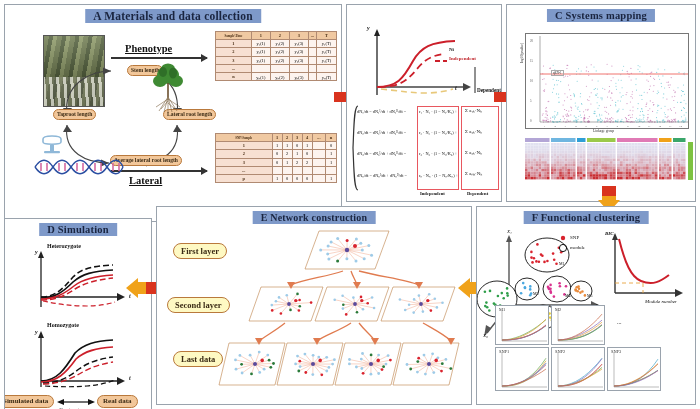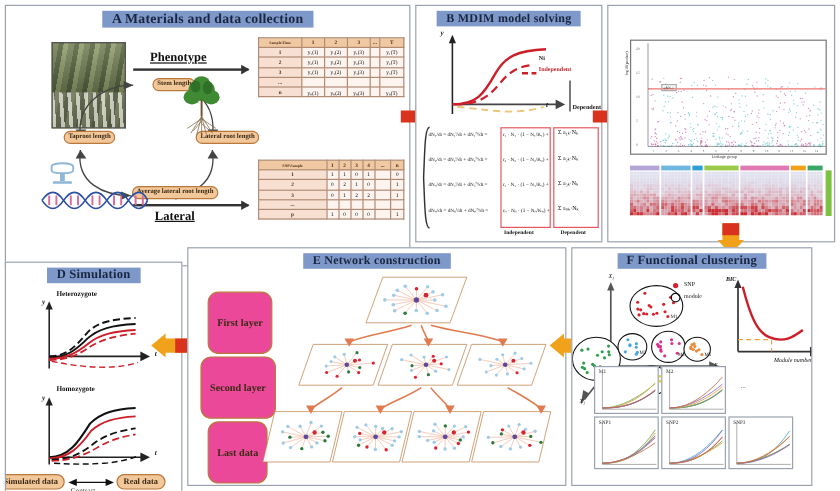--- a/index.html
+++ b/index.html
@@ -12,21 +12,21 @@
   }
   .figure { position:absolute; inset:0; }
 
   
   .panel { position:absolute; border:1px solid #9aa3ad; background:#fff; overflow:hidden; }
   #panelA { left:4px;  top:4px;   width:338px; height:218px; }
   #panelB { left:346px;top:4px;   width:156px; height:198px; }
   #panelC { left:506px;top:4px;   width:190px; height:198px; }
   #panelD { left:4px;  top:206px; width:148px; height:199px;margin-top:12px; }
   #panelE { left:156px;top:206px; width:316px; height:199px; }
-  #panelF { left:476px;top:206px; width:201px; height:199px;font-family:Liberation Serif, serif; }
+  #panelF { left:476px;top:206px; width:220px; height:199px;font-family:Liberation Serif, serif; }
 
   .panel-title {
     position:absolute; left:50%; transform:translateX(-50%);
     top:4px;
     background:#7e99c9;
     color:#1a2540;
     font-weight:bold;
     white-space:nowrap;
     padding:1px 8px;
     letter-spacing:.2px;
@@ -87,22 +87,22 @@
 
   
   .chartbox { position:absolute; border:.8px solid #777; background:#fff; }
   .axlabel { position:absolute; font-size:3.6px; color:#333; white-space:nowrap; }
 
   
   .dlabel { position:absolute; font-size:6px; font-weight:bold; color:#111; }
 
   
   .layerLabel {
-    position:absolute; background:#ec4899; border:1px solid #b9793c; border-radius:9px;
-    font-size:8.5px; font-weight:bold; color:#3a2a14; padding:20px 7px; white-space:nowrap;
+    position:absolute; background:#fef9c3; border:1px solid #b9793c; border-radius:9px;
+    font-size:8.5px; font-weight:bold; color:#3a2a14; padding:2px 7px; white-space:nowrap;
   }
 
   
   .flabel { position:absolute; font-size:5px; color:#111; white-space:nowrap; }
   .fmini { position:absolute; border:.7px solid #9aa3ad; background:#fff; }
   .fminititle { position:absolute; font-size:4.4px; color:#333; }
   svg { display:block; overflow:visible; }
 </style>
 </head>
 <body>
@@ -305,21 +305,20 @@
           </tr>
         </tbody>
     </table>
   </div>
 
   <svg class="ribbon" style="left:334px; top:88px; width:20px; height:26px;">
     <path d="M0,4 L12,4 L12,0 L20,9 L12,18 L12,14 L0,14 Z" fill="#d9331e"></path>
   </svg>
 
   <div class="panel" id="panelB">
-    <div class="panel-title pt-b">B MDIM model solving</div>
 
     <svg class="bGraph" viewBox="0 0 130 72">
       <line x1="14" y1="68" x2="14" y2="4" stroke="#222" stroke-width="1.3"></line>
       <polygon points="14,2 11,9 17,9" fill="#222"></polygon>
       <line x1="14" y1="60" x2="104" y2="60" stroke="#444" stroke-width="1.3"></line>
       <polygon points="108,60 100,56 100,64" fill="#444"></polygon>
       <path d="M14,60 C34,60 40,52 50,34 C58,20 68,15 92,14" fill="none" stroke="#cc1f2a" stroke-width="2"></path>
       <path d="M16,60 C36,60 44,54 54,42 C62,32 70,28 82,27" fill="none" stroke="#cc1f2a" stroke-width="1.8" stroke-dasharray="7 4"></path>
       <path d="M18,62 C38,64 48,66 62,66 C74,66 84,64 90,62" fill="none" stroke="#e8c87a" stroke-width="1.6" stroke-dasharray="6 4"></path>
       <line x1="112" y1="40" x2="112" y2="66" stroke="#222" stroke-width="1"></line>
@@ -354,20 +353,21 @@
     <div class="eqbox" style="left:114px; top:101px; width:38px; height:84px;"></div>
     <div class="eqcap" style="left:73px; top:186px;">Independent</div>
     <div class="eqcap" style="left:120px; top:186px;">Dependent</div>
   </div>
 
   <svg class="ribbon" style="left:494px; top:88px; width:20px; height:26px;">
     <path d="M0,4 L12,4 L12,0 L20,9 L12,18 L12,14 L0,14 Z" fill="#d9331e"></path>
   </svg>
 
   <div class="panel" id="panelC">
+    <div class="panel-title pt-c">C Systems mapping</div>
 
     <div class="chartbox" style="left:18px; top:28px; width:164px; height:96px;">
       <svg viewBox="0 0 164 96" style="width:164px;height:96px;">
         <g id="manhattanDots">
             <circle cx="20.4" cy="73.5" r="0.55" fill="#c77bb5" opacity="0.85"></circle>
             <circle cx="17.0" cy="86.0" r="0.55" fill="#c77bb5" opacity="0.85"></circle>
             <circle cx="20.0" cy="76.7" r="0.55" fill="#c77bb5" opacity="0.85"></circle>
             <circle cx="16.7" cy="45.5" r="0.55" fill="#c77bb5" opacity="0.85"></circle>
             <circle cx="21.3" cy="81.1" r="0.55" fill="#c77bb5" opacity="0.85"></circle>
             <circle cx="18.6" cy="55.9" r="0.55" fill="#c77bb5" opacity="0.85"></circle>

